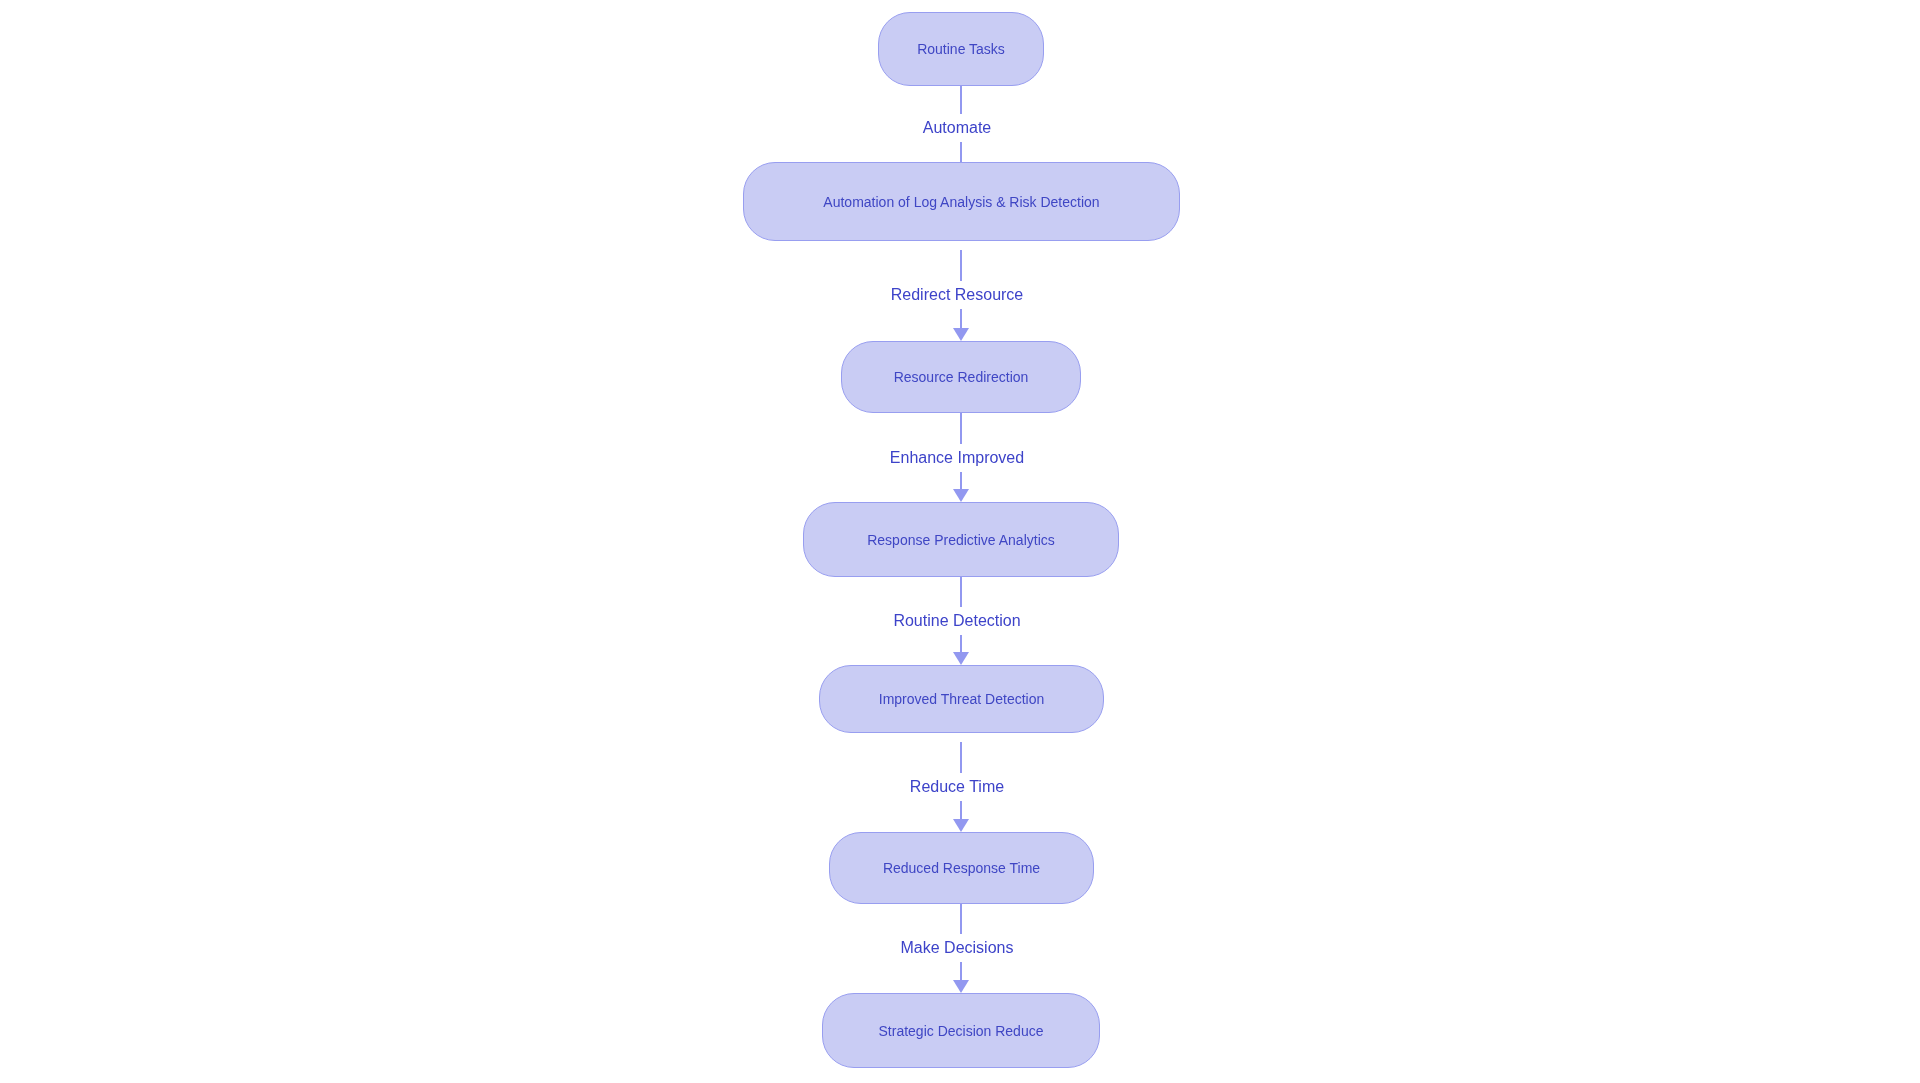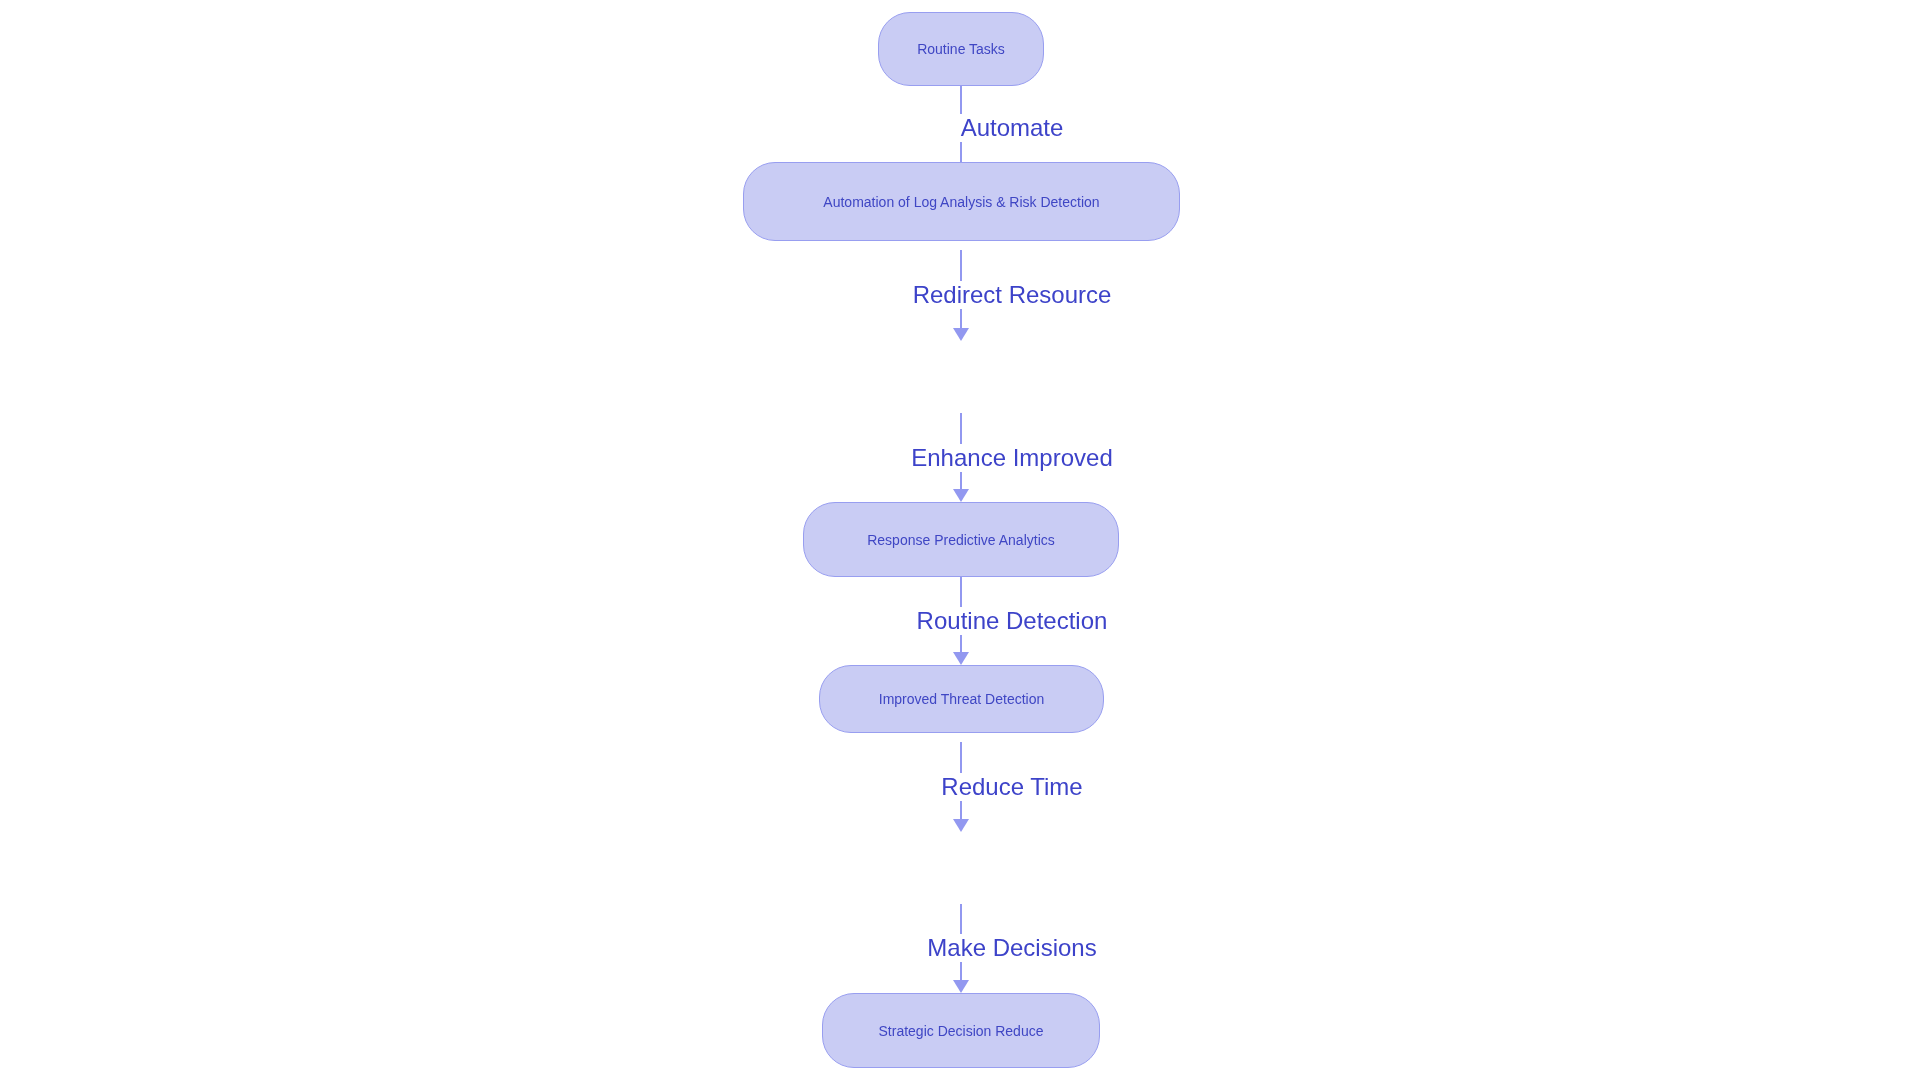--- a/index.html
+++ b/index.html
@@ -47,28 +47,28 @@
     position: absolute;
     left: 953px;
     width: 0; height: 0;
     border-left: 8px solid transparent;
     border-right: 8px solid transparent;
     border-top: 13px solid var(--arrow);
     z-index: 1;
   }
   .edge-label {
     position: absolute;
-    left: 1012px;
+    left: 957px;
     transform: translateX(-50%);
     height: 28px;
     line-height: 28px;
     padding: 0 5px;
     background: var(--background);
     color: var(--edge-label);
-    font-size: 24px;
+    font-size: 16px;
     white-space: nowrap;
     z-index: 2;
   }
 </style>
 </head>
 <body>
 
 <div class="canvas">
 
   <div>
@@ -104,21 +104,23 @@
   <div>
     <div class="edge-line" style="top:904px;height:76px"></div>
     <div class="arrowhead" style="top:980px"></div>
     <div class="edge-label" style="top:934px">Make Decisions</div>
   </div>
 
   <div class="node" style="left:878px;top:12px;width:166px;height:74px">Routine Tasks</div>
 
   <div class="node" style="left:743px;top:162px;width:437px;height:79px">Automation of Log Analysis &amp; Risk Detection</div>
 
+  <div class="node" style="left:841px;top:341px;width:240px;height:72px">Resource Redirection</div>
 
   <div class="node" style="left:803px;top:502px;width:316px;height:75px">Response Predictive Analytics</div>
 
   <div class="node" style="left:819px;top:665px;width:285px;height:68px">Improved Threat Detection</div>
 
+  <div class="node" style="left:829px;top:832px;width:265px;height:72px">Reduced Response Time</div>
 
   <div class="node" style="left:822px;top:993px;width:278px;height:75px">Strategic Decision Reduce</div>
 
 </div>
 
 </body></html>

